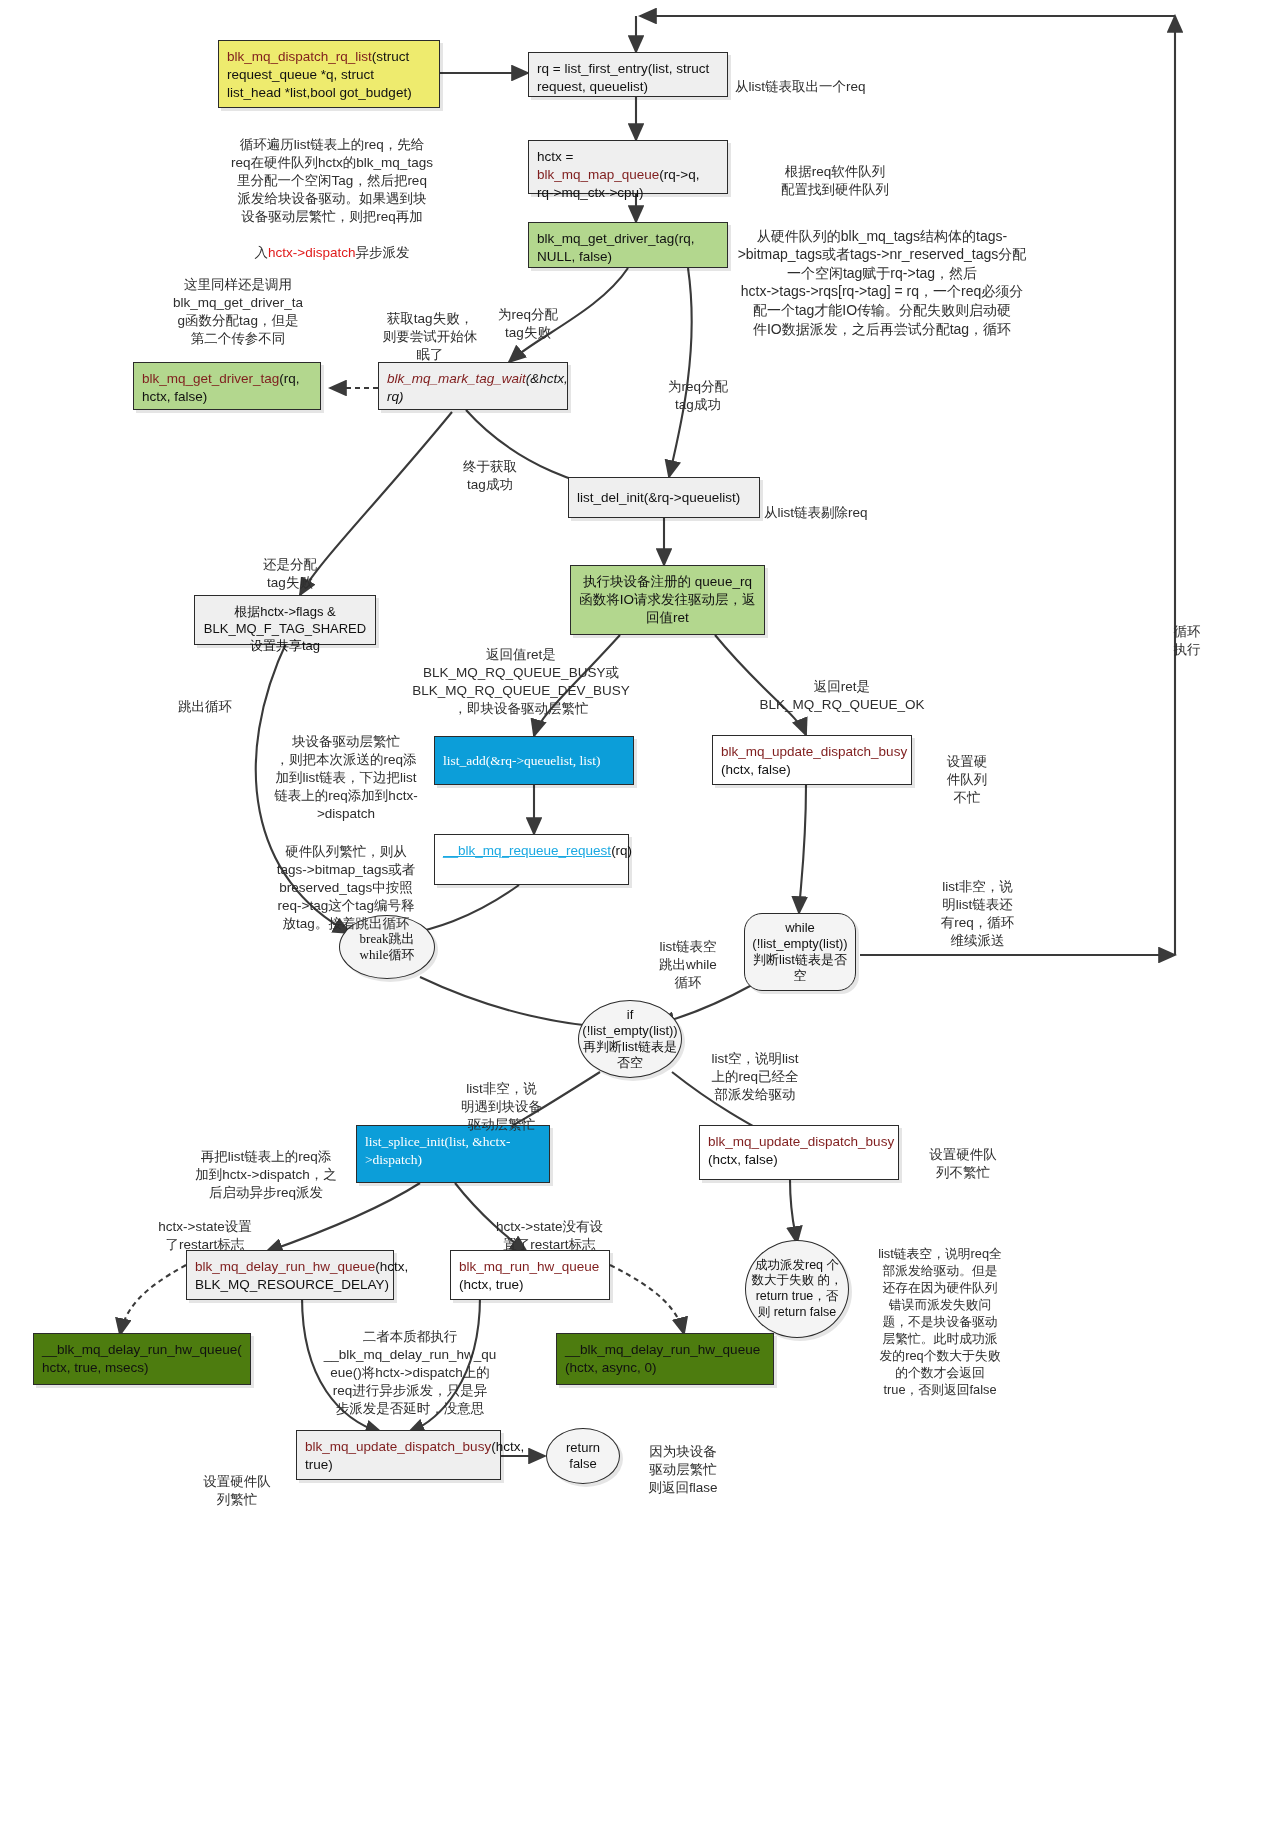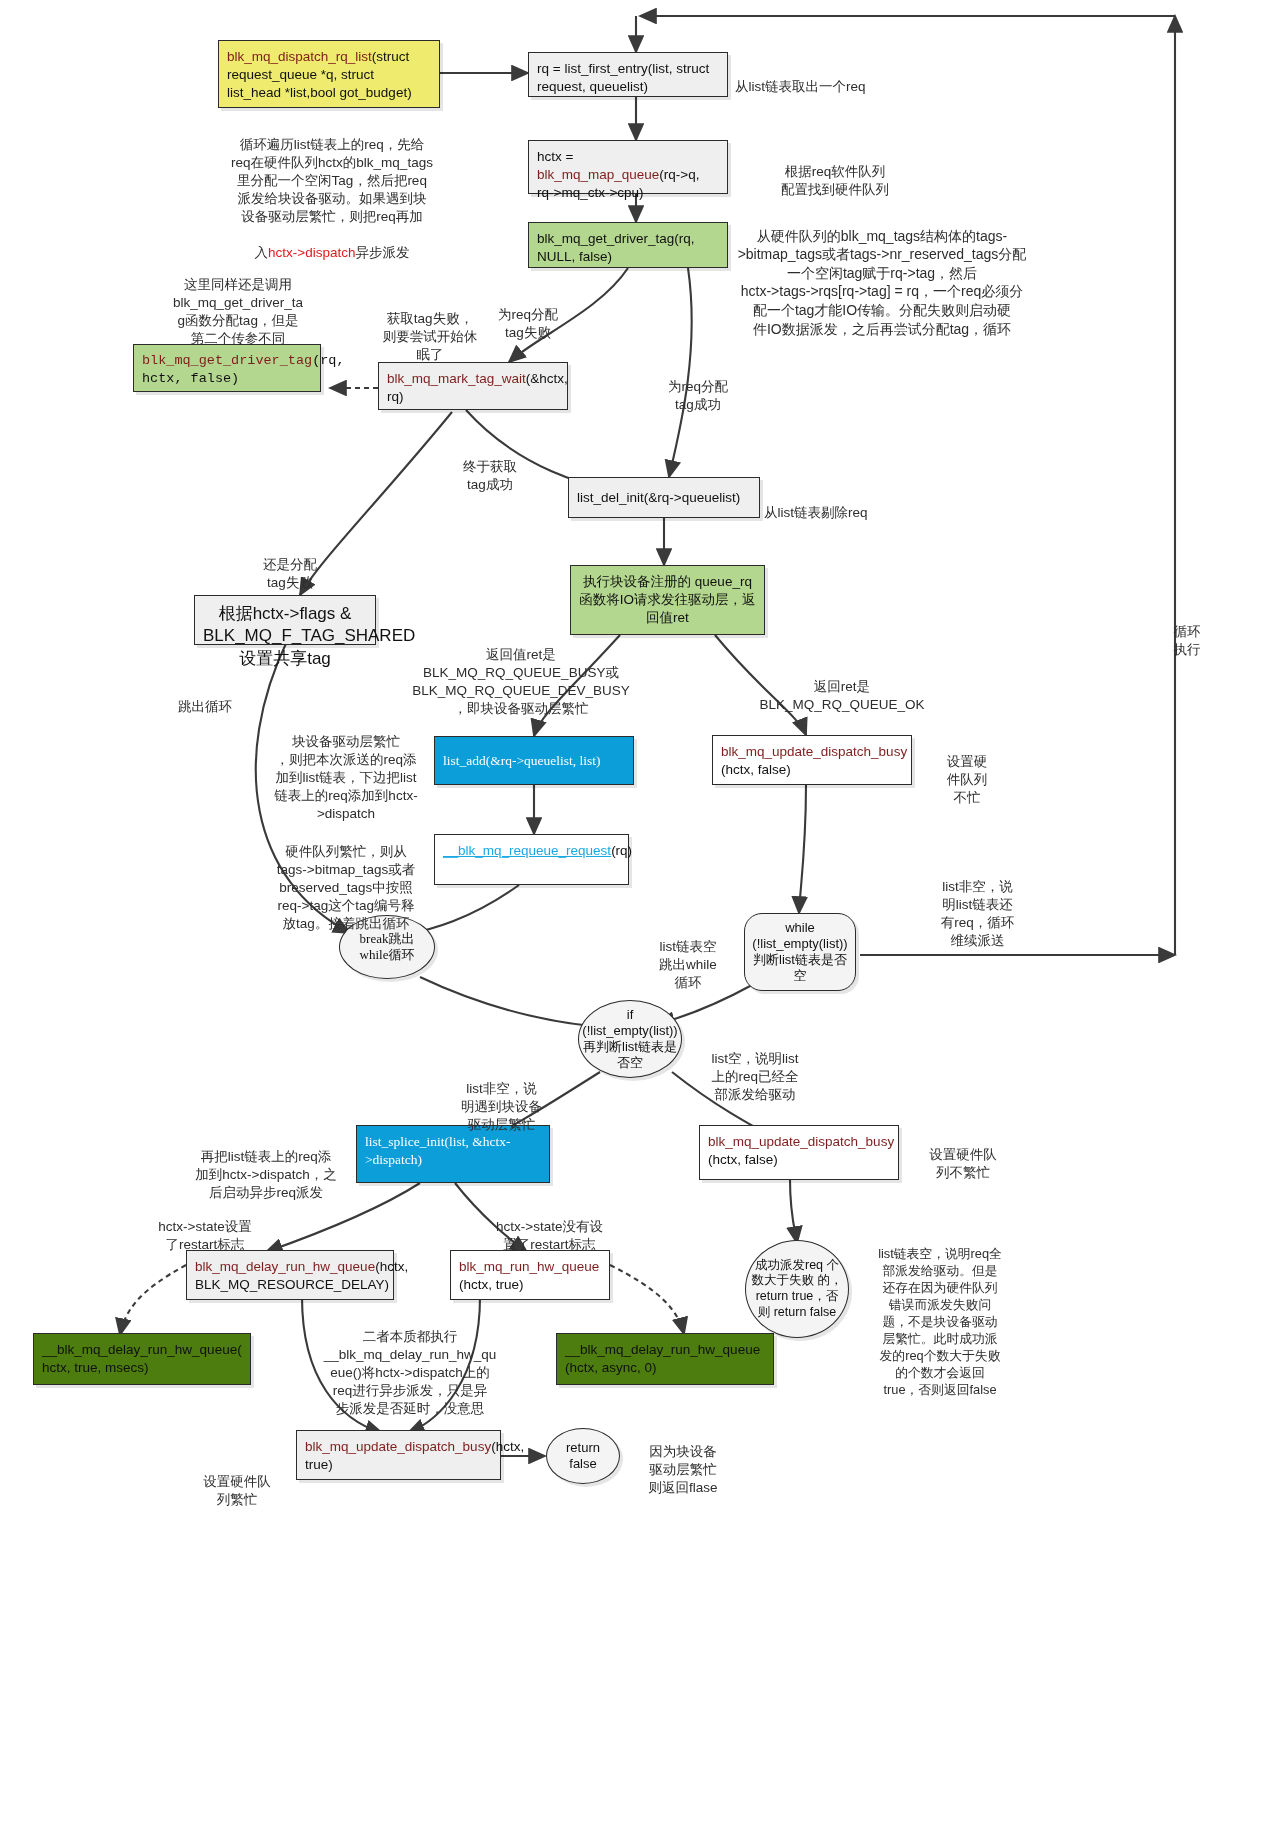--- a/index.html
+++ b/index.html
@@ -111,37 +111,37 @@
 
   <div class="node gray" style="left:528px;top:140px;width:200px;height:54px;">
     <span>hctx =</span><br>
     <span class="fn">blk_mq_map_queue</span><span>(rq-&gt;q, rq-&gt;mq_ctx-&gt;cpu)</span>
   </div>
 
   <div class="node green" style="left:528px;top:222px;width:200px;height:46px;">
     <span>blk_mq_get_driver_tag(rq, NULL, false)</span>
   </div>
 
-  <div class="node gray" style="left:378px;top:362px;width:190px;height:48px;">
+  <div class="node gray" style="left:378px;top:362px;width:190px;height:48px;font-style:italic;">
     <span class="fn">blk_mq_mark_tag_wait</span><span>(&amp;hctx, rq)</span>
   </div>
 
-  <div class="node green" style="left:133px;top:344px;width:188px;height:48px;font-family:Liberation Mono, monospace;">
+  <div class="node green" style="left:133px;top:362px;width:188px;height:48px;">
     <span class="fn">blk_mq_get_driver_tag</span><span>(rq, hctx, false)</span>
   </div>
 
   <div class="node gray" style="left:568px;top:477px;width:192px;height:41px;display:flex;align-items:center;">
     <span>list_del_init(&amp;rq-&gt;queuelist)</span>
   </div>
 
   <div class="node green" style="left:570px;top:565px;width:195px;height:70px;text-align:center;">
     <span>执行块设备注册的 queue_rq函数将IO请求发往驱动层，返回值ret</span>
   </div>
 
-  <div class="node gray" style="left:194px;top:595px;width:182px;height:50px;text-align:center;font-size:17px;">
+  <div class="node gray" style="left:194px;top:595px;width:182px;height:50px;text-align:center;font-size:13px;">
     <span>根据hctx-&gt;flags &amp; BLK_MQ_F_TAG_SHARED设置共享tag</span>
   </div>
 
   <div class="node blue" style="left:434px;top:736px;width:200px;height:49px;display:flex;align-items:center;">
     <span>list_add(&amp;rq-&gt;queuelist, list)</span>
   </div>
 
   <div class="node white" style="left:434px;top:834px;width:195px;height:51px;">
     <span class="fnu">__blk_mq_requeue_request</span><span>(rq)</span>
   </div>

